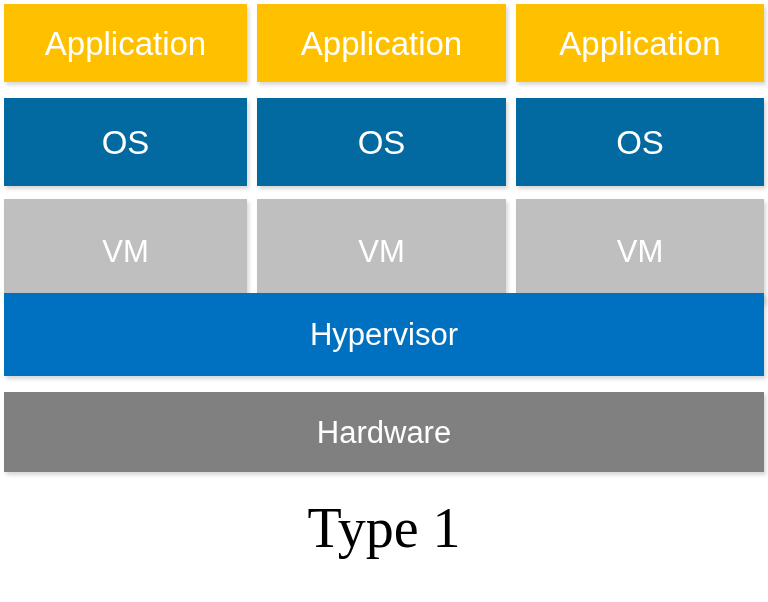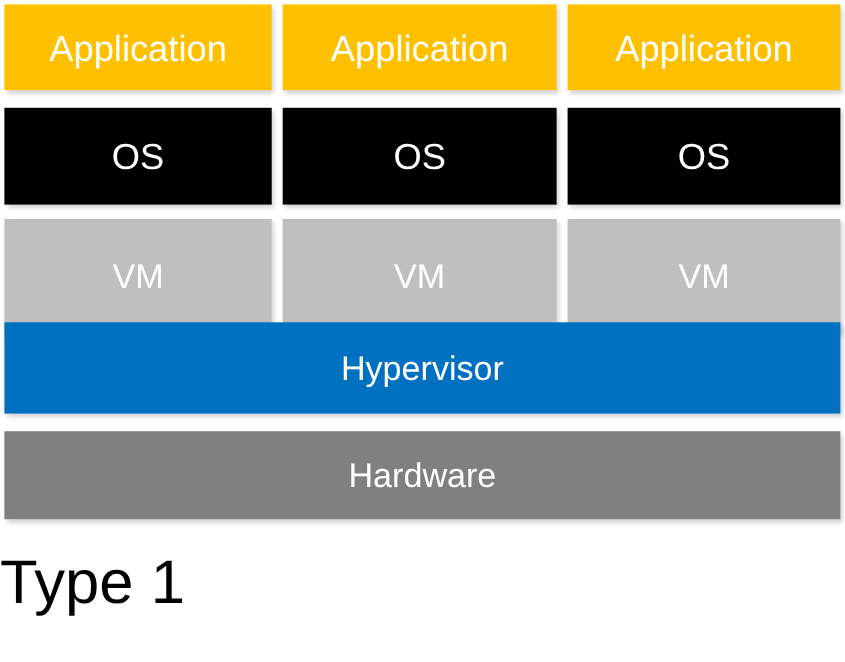--- a/index.html
+++ b/index.html
@@ -35,21 +35,21 @@
     top: 4px;
     height: 78px;
     font-size: 33px;
     background: #ffc000;
   }
   
   .row-os {
     top: 98px;
     height: 88px;
     font-size: 33px;
-    background: #000000;
+    background: #0369a1;
   }
   
   .row-vm {
     top: 199px;
     height: 104px;
     font-size: 31px;
     background: #bfbfbf;
   }
   
   .col-1 { left: 4px;   width: 243px; }
@@ -72,24 +72,26 @@
     height: 80px;
     font-size: 31px;
     background: #808080;
   }
   
   .caption {
     position: absolute;
     left: 0;
     width: 768px;
     top: 495px;
+    text-align: center;
     font-size: 56px;
     color: #000000;
     line-height: 1.2;
     white-space: nowrap;
+    font-family: Liberation Serif, serif;
   }
 </style>
 </head>
 <body>
 
 <div id="canvas">
 
   <div class="box row-app col-1">Application</div>
   <div class="box row-app col-2">Application</div>
   <div class="box row-app col-3">Application</div>

